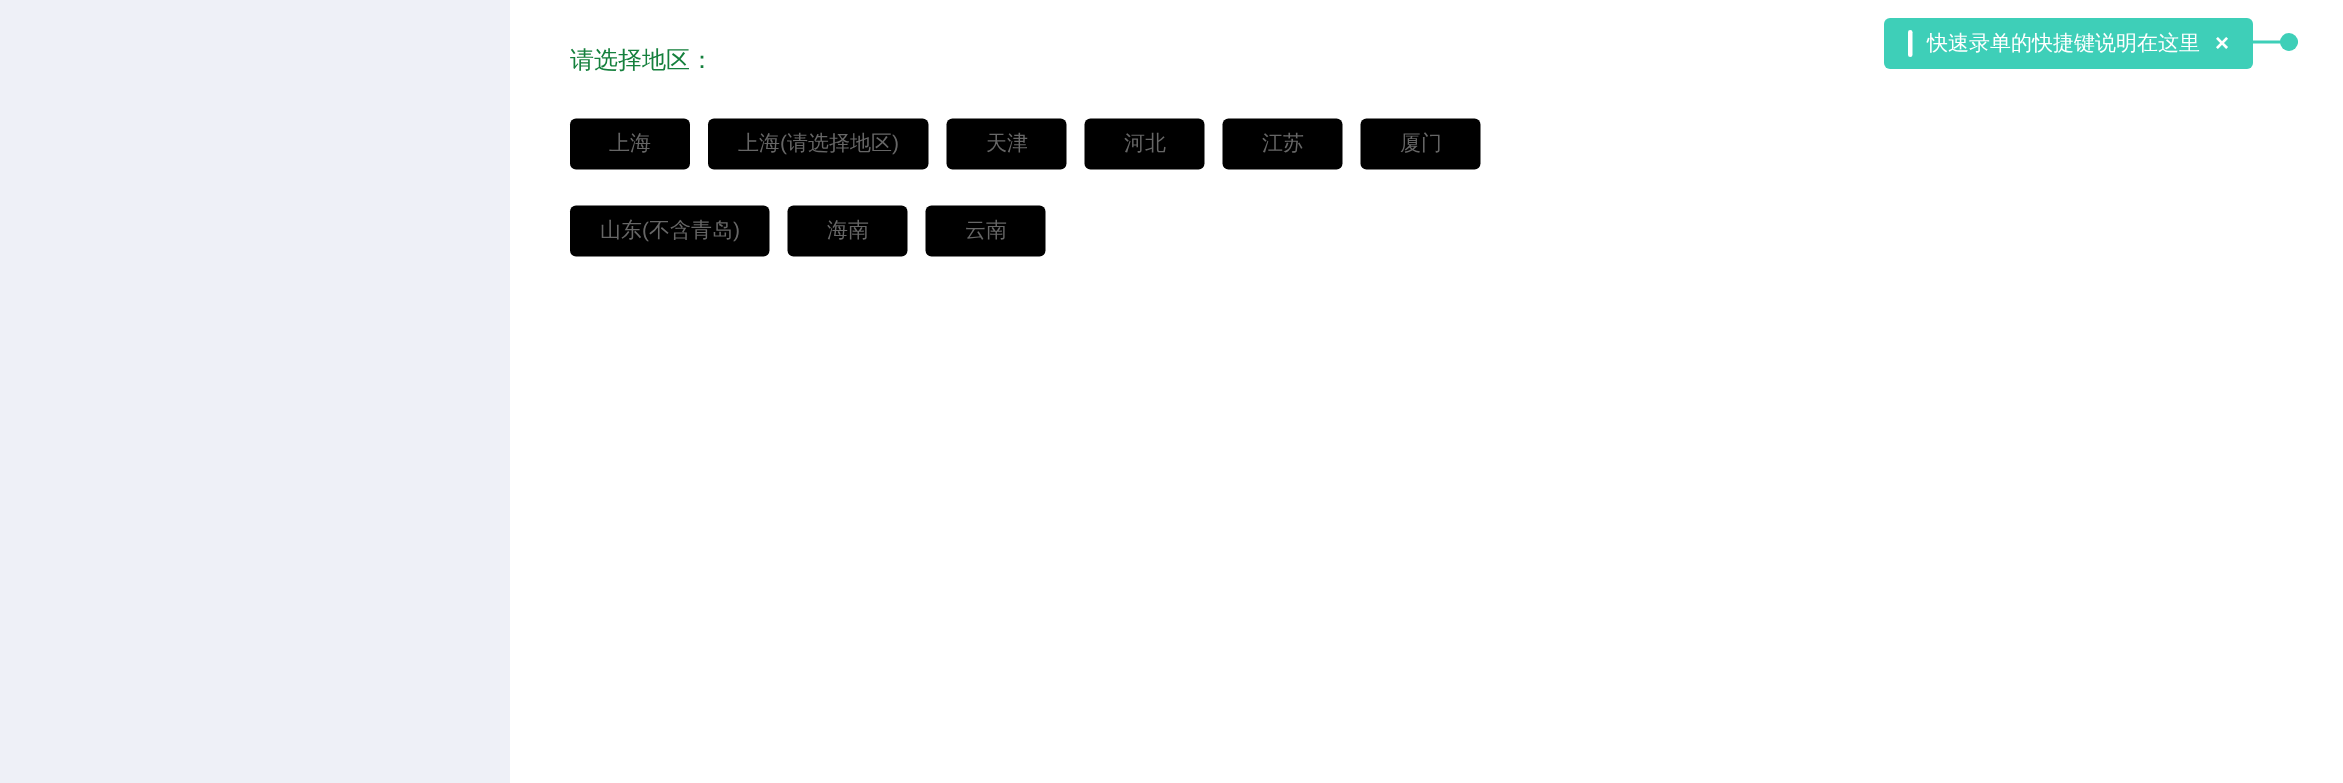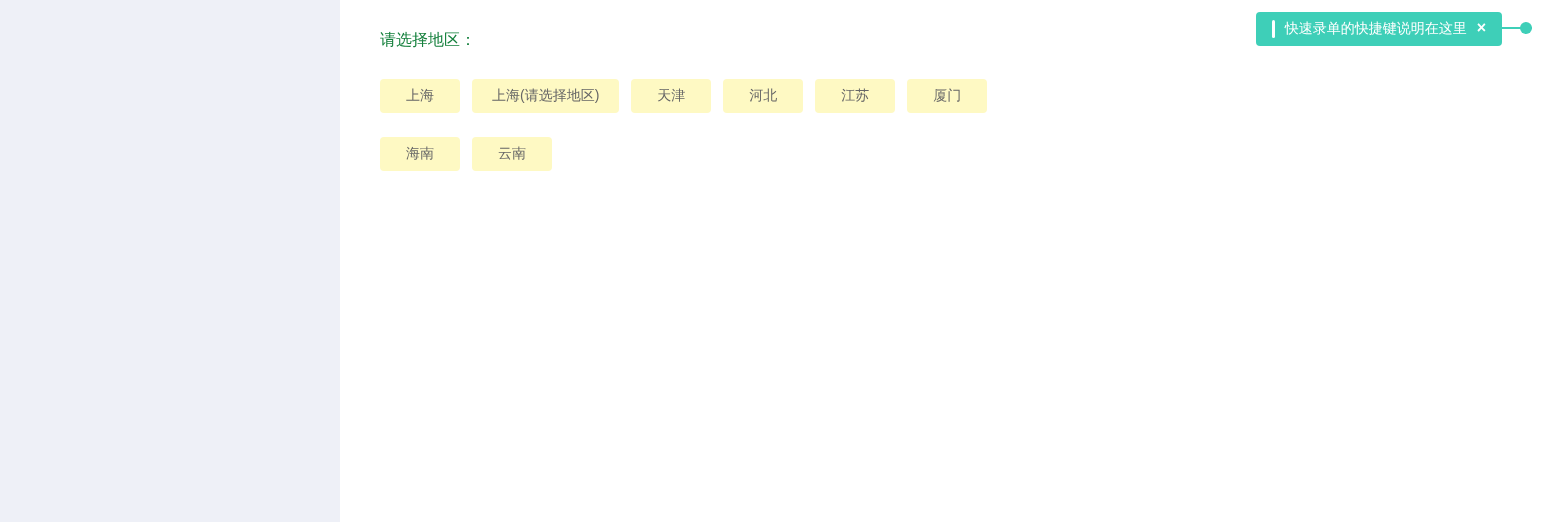--- a/index.html
+++ b/index.html
@@ -43,21 +43,21 @@
       font-weight: normal;
     }
 
     .region-buttons {
       display: flex;
       flex-wrap: wrap;
       gap: 12px;
     }
 
     .region-btn {
-      background: #fef9c3;
+      background: #000000;
       border: none;
       border-radius: 4px;
       padding: 8px 20px;
       font-size: 14px;
       color: #666;
       cursor: pointer;
       min-width: 80px;
       text-align: center;
       white-space: nowrap;
     }
@@ -66,21 +66,21 @@
     .tooltip-banner {
       position: absolute;
       top: 12px;
       right: 60px;
       background: #3ecfb8;
       color: #fff;
       font-size: 14px;
       padding: 8px 16px;
       border-radius: 4px;
       display: flex;
-      align-items: flex-start;
+      align-items: flex-end;
       gap: 10px;
       white-space: nowrap;
       z-index: 100;
     }
 
     .tooltip-banner::before {
       content: '';
       display: inline-block;
       width: 3px;
       height: 18px;
@@ -129,20 +129,21 @@
   <div class="region-buttons">
 
     <button class="region-btn">上海</button>
     <button class="region-btn">上海(请选择地区)</button>
     <button class="region-btn">天津</button>
     <button class="region-btn">河北</button>
     <button class="region-btn">江苏</button>
     <button class="region-btn">厦门</button>
 
     <div style="width:100%; height:0; flex-basis:100%;"></div>
+    <button class="region-btn">山东(不含青岛)</button>
     <button class="region-btn">海南</button>
     <button class="region-btn">云南</button>
   </div>
 </div>
 
 <div class="tooltip-banner">
   <span>快速录单的快捷键说明在这里</span>
   <span class="tooltip-close">×</span>
 </div>
 

